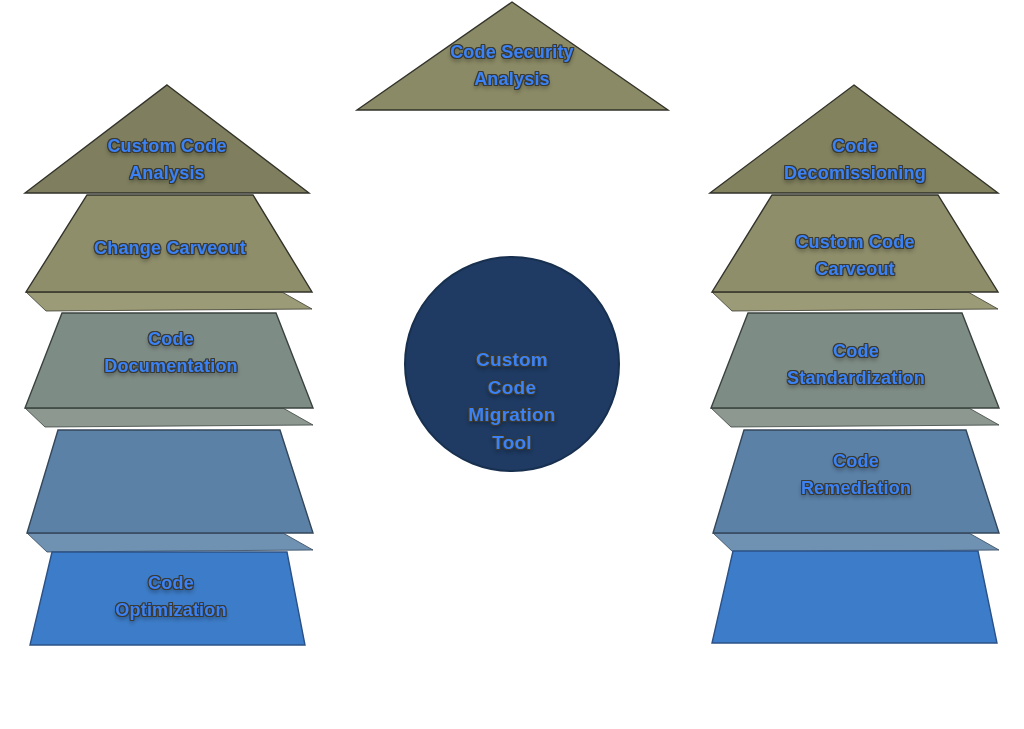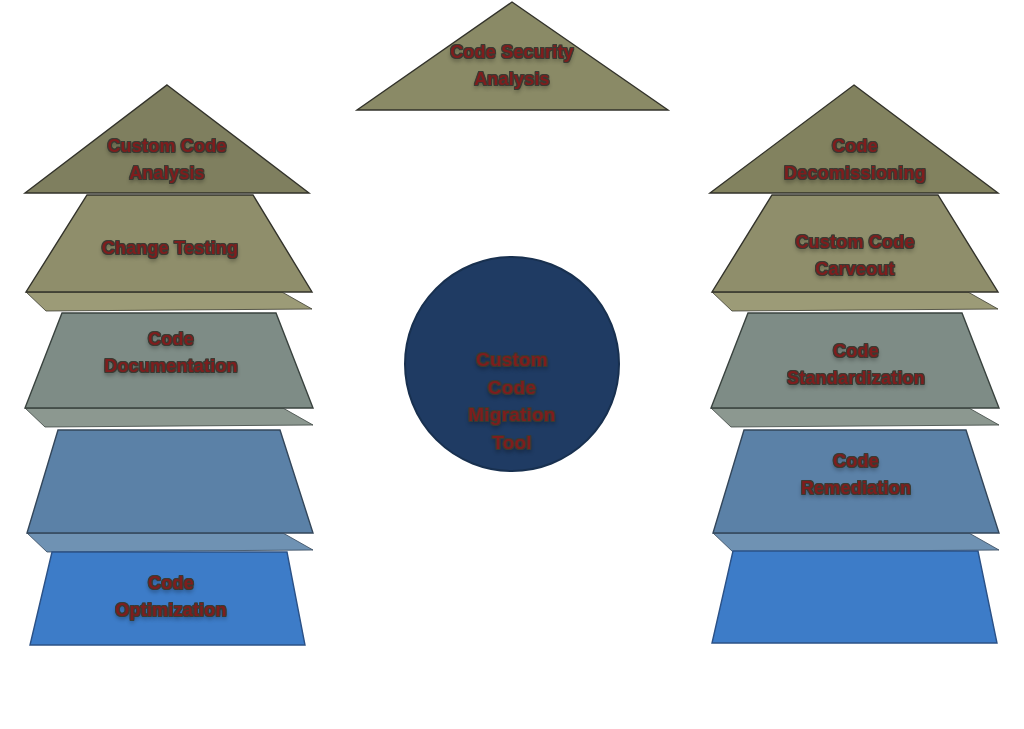--- a/index.html
+++ b/index.html
@@ -10,21 +10,21 @@
     overflow:hidden;
     font-family:"Liberation Sans",sans-serif;
   }
   .shapes{position:absolute;left:0;top:0;width:1024px;height:729px;}
   .label{
     position:absolute;
     transform:translate(-50%,-50%);
     width:240px;
     text-align:center;
     white-space:pre-line;
-    color:#7f1d1d;
+    color:#3b82f6;
     font-weight:700;
     font-size:18px;
     line-height:27px;
     letter-spacing:.2px;
     text-shadow:
       1px 0 0 #3b3b33, -1px 0 0 #3b3b33,
       0 1px 0 #3b3b33, 0 -1px 0 #3b3b33,
       1px 1px 0 #3b3b33, -1px -1px 0 #3b3b33,
       1px -1px 0 #3b3b33, -1px 1px 0 #3b3b33,
       0 3px 4px rgba(0,0,0,.45);
@@ -72,21 +72,21 @@
   <div class="label" style="left:512px;top:66px;">Code Security
 Analysis</div>
 
   <div class="label circle-label" style="left:512px;top:363px;margin-top:38px;">Custom
 Code
 Migration
 Tool</div>
 
   <div class="label" style="left:167px;top:160px;">Custom Code
 Analysis</div>
-  <div class="label" style="left:170px;top:248px;">Change Testing</div>
+  <div class="label" style="left:170px;top:248px;">Change Carveout</div>
   <div class="label" style="left:171px;top:353px;">Code
 Documentation</div>
   <div class="label" style="left:171px;top:597px;">Code
 Optimization</div>
 
   <div class="label" style="left:855px;top:160px;">Code
 Decomissioning</div>
   <div class="label" style="left:855px;top:256px;">Custom Code
 Carveout</div>
   <div class="label" style="left:856px;top:365px;">Code

